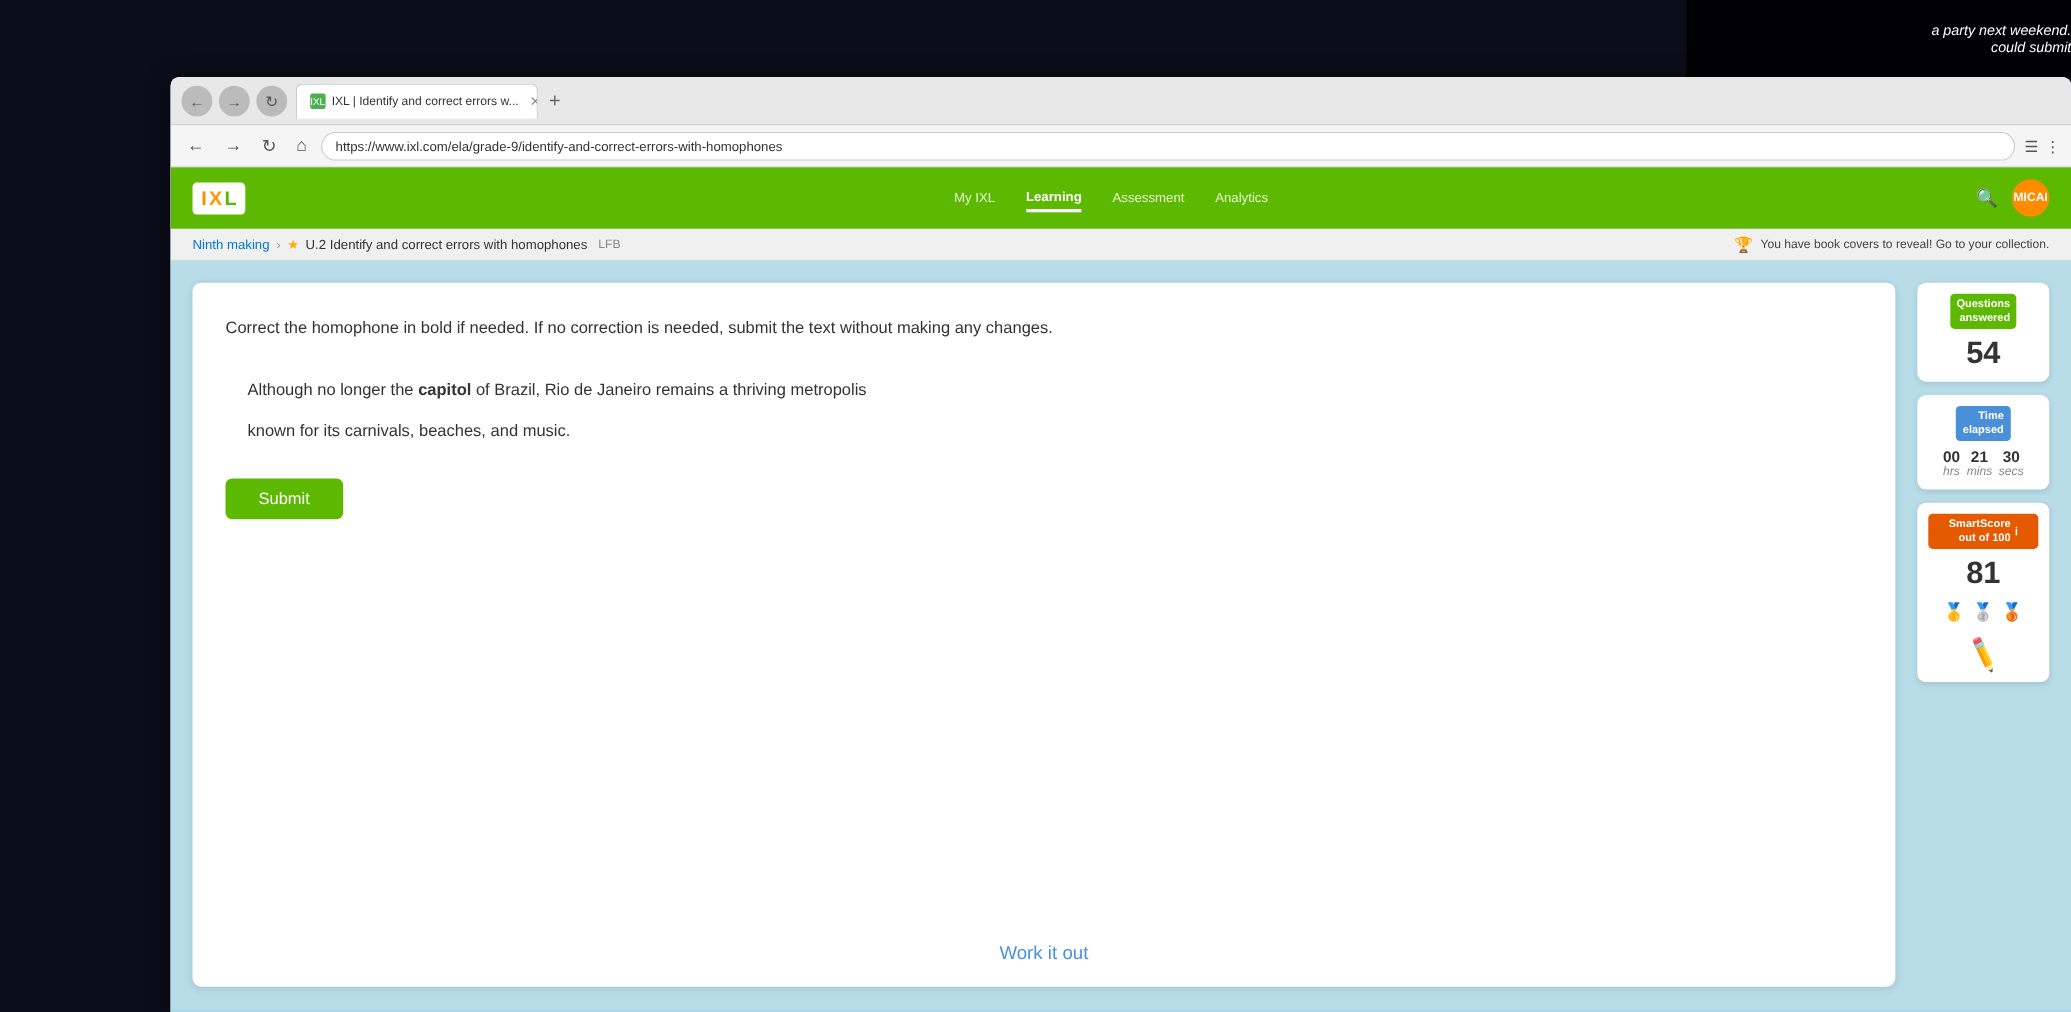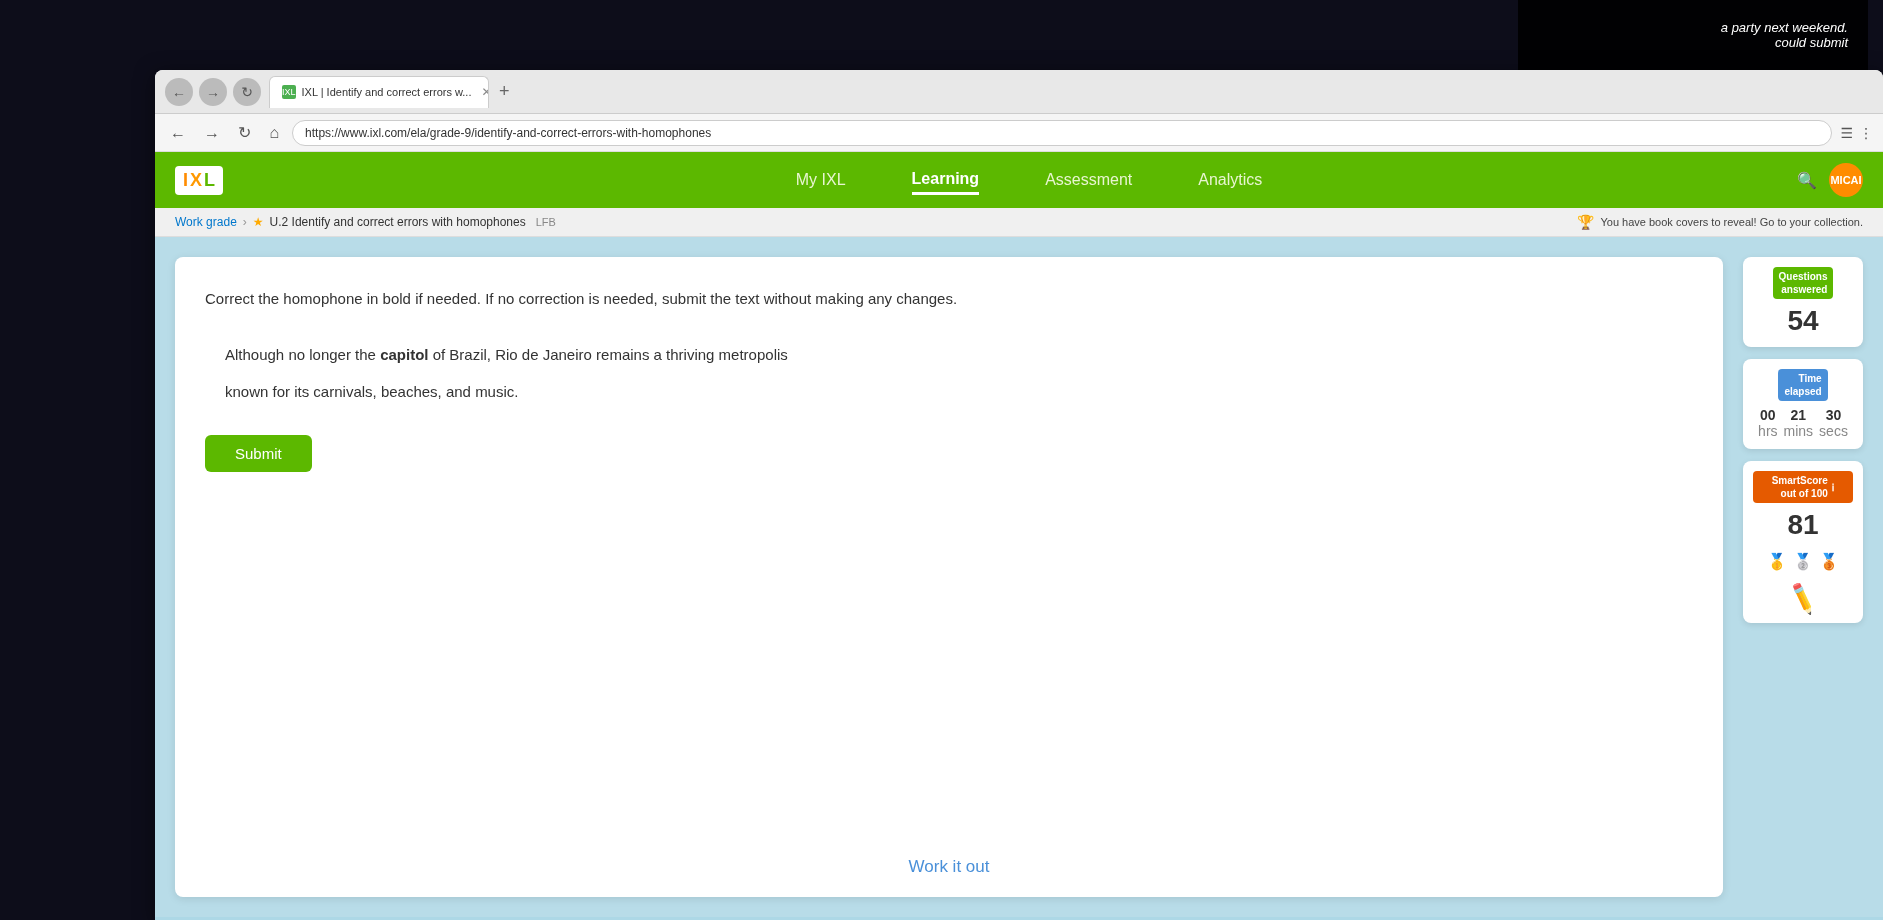--- a/index.html
+++ b/index.html
@@ -207,25 +207,24 @@
     .ixl-nav {
       display: flex;
       gap: 28px;
       align-items: center;
       flex: 1;
       justify-content: center;
     }
 
     .nav-item {
       color: #e8f5d0;
-      font-size: 16px;
+      font-size: 12px;
       cursor: pointer;
       text-decoration: none;
       padding: 4px 0;
-      margin-left: 38px;
     }
 
     .nav-item.active {
       color: #fff;
       font-weight: bold;
       border-bottom: 3px solid #fff;
     }
 
     .header-right {
       display: flex;
@@ -422,22 +421,23 @@
       flex-direction: column;
       align-items: center;
     }
 
     .time-value {
       font-size: 14px;
       font-weight: bold;
     }
 
     .time-label {
-      font-size: 14px;
+      font-size: 11px;
       color: #888;
+      font-style: italic;
     }
 
     .medals-row {
       display: flex;
       justify-content: center;
       gap: 4px;
       margin-top: 6px;
     }
 
     .medal {
@@ -459,28 +459,27 @@
       font-size: 24px;
       transform: rotate(20deg);
       display: inline-block;
       margin-top: 10px;
     }
 
     
     .top-overlay {
       position: absolute;
       top: 0;
-      right: 15px;
+      right: 0;
       width: 350px;
       height: 70px;
       background: rgba(0,0,0,0.85);
       display: flex;
       align-items: center;
       justify-content: flex-end;
-      padding-right: 20px;
     }
 
     .overlay-text {
       color: #fff;
       font-size: 13px;
       text-align: right;
       font-style: italic;
     }
   </style>
 </head>
@@ -541,21 +540,21 @@
         <a class="nav-item">Analytics</a>
       </nav>
 
       <div class="header-right">
         <button class="search-icon-btn">🔍</button>
         <div class="user-avatar">MICAI</div>
       </div>
     </div>
 
     <div class="breadcrumb-bar">
-      <span class="breadcrumb-link">Work grade</span>
+      <span class="breadcrumb-link">Ninth making</span>
       <span class="breadcrumb-separator">›</span>
       <span class="breadcrumb-star">★</span>
       <span class="breadcrumb-current">U.2 Identify and correct errors with homophones</span>
       <span class="breadcrumb-code">LFB</span>
       <div class="trophy-notice">
         <span class="trophy-icon">🏆</span>
         <span>You have book covers to reveal! Go to your collection.</span>
       </div>
     </div>
 

